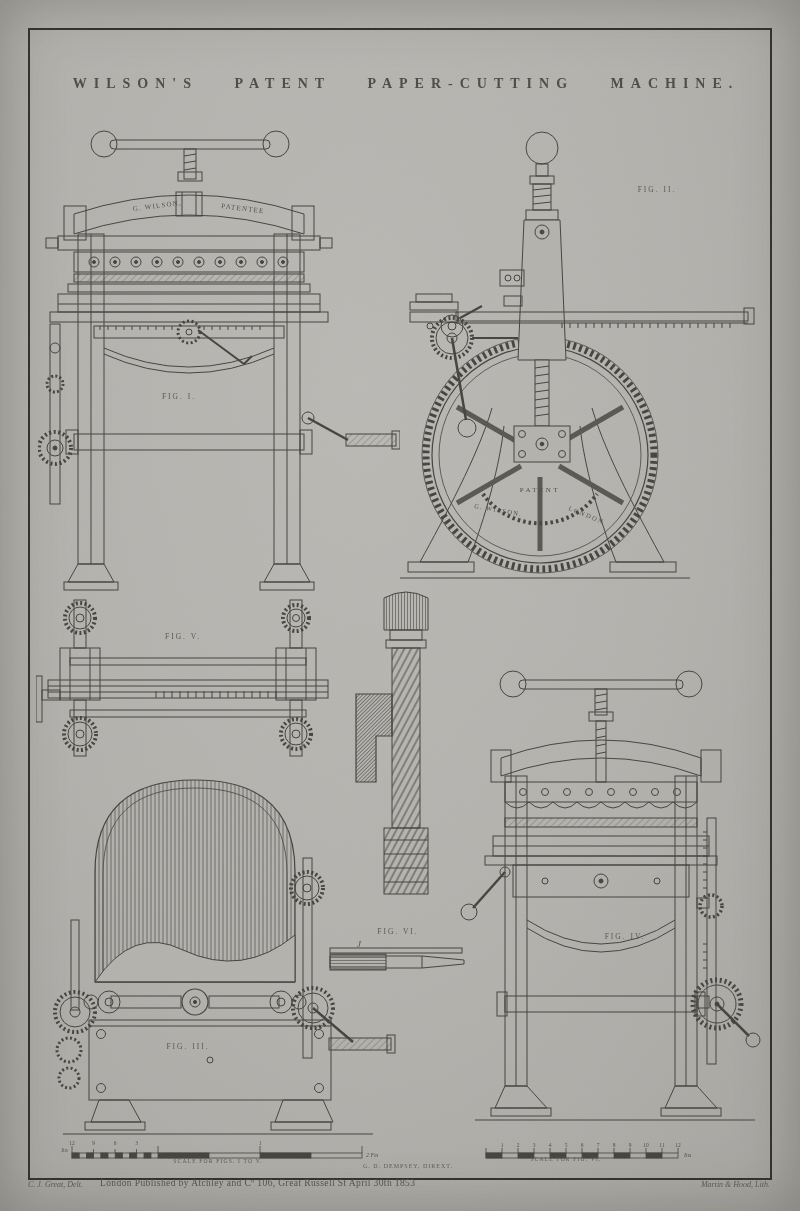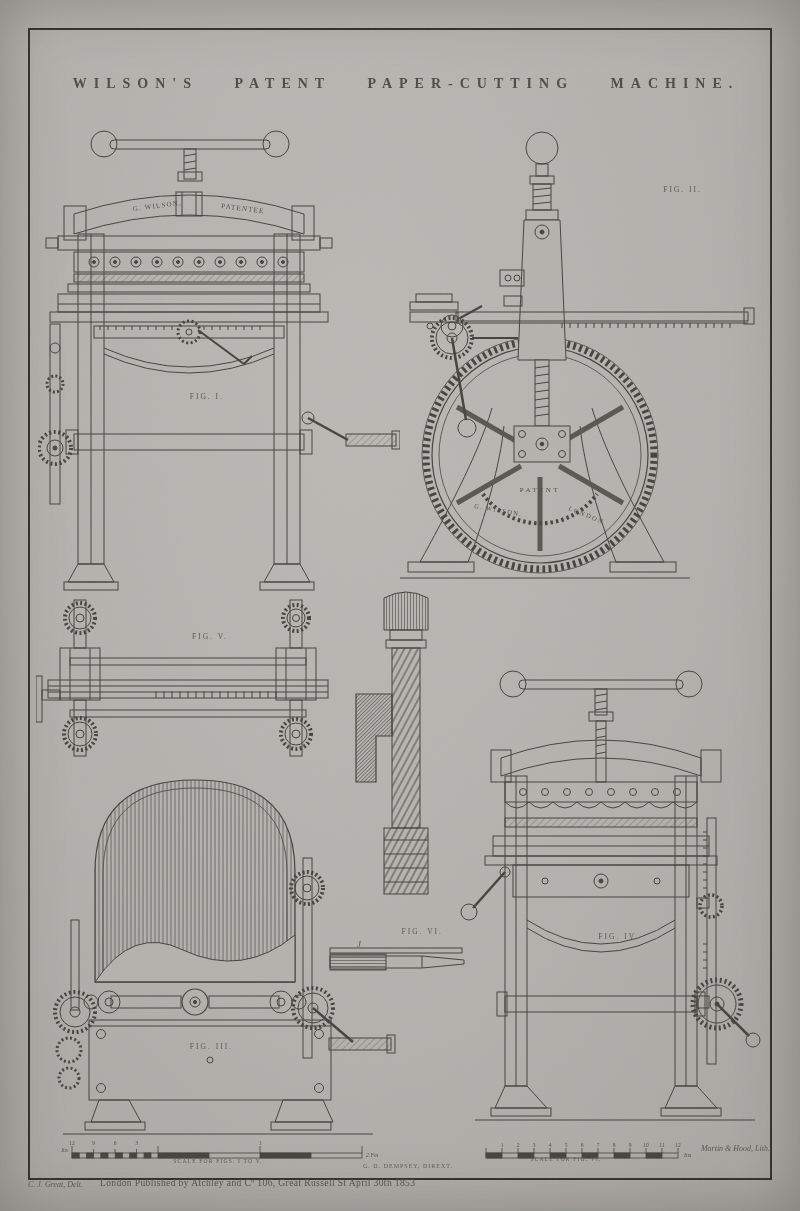--- a/index.html
+++ b/index.html
@@ -8,21 +8,21 @@
     background:radial-gradient(ellipse at 45% 32%, #bcbbb7 0%, #b4b3af 55%, #a7a6a2 100%);
     box-shadow:inset 0 0 60px rgba(55,54,48,.35);
     font-family:"Liberation Serif","DejaVu Serif",serif;color:#45433e;
   }
   .frame{position:absolute;left:28px;top:28px;width:740px;height:1148px;border:2px solid #2b2a25;}
   .abs{position:absolute;}
   .title{
     left:0;top:76px;width:800px;text-align:center;font-weight:bold;
     font-size:14px;letter-spacing:7px;word-spacing:26px;color:#4a4843;padding-left:6px;
   }
-  .figlabel{font-size:7.5px;letter-spacing:2px;color:#55534d;text-align:right;width:90px;}
+  .figlabel{font-size:7.5px;letter-spacing:2px;color:#55534d;text-align:center;width:90px;}
   .partletter{font-size:9px;font-style:italic;color:#4c4a45;}
   .caption{font-size:5.5px;letter-spacing:1.2px;color:#55534d;text-align:center;}
   .imprint-small{font-size:6px;letter-spacing:1px;color:#5a5852;text-align:center;}
   .imprint-pub{font-size:9.5px;color:#4e4c46;text-align:left;letter-spacing:.4px;}
   .sig{font-size:8px;font-style:italic;color:#55534d;}
   .grain{position:absolute;left:0;top:0;pointer-events:none;}
   svg{display:block;}
   svg text{font-family:"Liberation Serif","DejaVu Serif",serif;}
 </style>
 </head>
@@ -539,21 +539,21 @@
         <path d="M220,426 L210,448 L262,448 L242,426 Z"></path>
           <rect x="206" y="448" width="60" height="8"></rect>
         <line x1="20" y1="460" x2="300" y2="460"></line>
       </g>
     </g>
   </svg>
 
   <div class="abs figlabel" style="left:134px;top:392px">FIG. I.</div>
   <div class="abs figlabel" style="left:612px;top:185px">FIG. II.</div>
   <div class="abs figlabel" style="left:143px;top:1042px">FIG. III.</div>
-  <div class="abs figlabel" style="left:549px;top:932px">FIG. IV.</div>
+  <div class="abs figlabel" style="left:580px;top:932px">FIG. IV.</div>
   <div class="abs figlabel" style="left:138px;top:632px">FIG. V.</div>
   <div class="abs figlabel" style="left:353px;top:927px">FIG. VI.</div>
   <div class="abs partletter" style="left:357px;top:939px">J</div>
 
   <svg class="abs" style="left:58px;top:1140px" width="320" height="30" viewBox="0 0 320 30">
     <g stroke="#413f3b" fill="none" stroke-width="0.8">
       <rect x="14" y="13" width="290" height="5"></rect>
       <rect x="14" y="13" width="7.2" height="5" fill="#413f3b"></rect>
         <rect x="28.4" y="13" width="7.2" height="5" fill="#413f3b"></rect>
       <rect x="42.8" y="13" width="7.2" height="5" fill="#413f3b"></rect>
@@ -619,21 +619,21 @@
         <text x="202" y="7">12</text>
       </g>
       <text x="208" y="17" text-anchor="start" font-size="6" font-style="italic" fill="#4c4a45" stroke="none">Ins</text>
     </g>
   </svg>
   <div class="abs caption" style="left:476px;top:1156px;width:180px">SCALE FOR FIG. VI.</div>
 
   <div class="abs imprint-small" style="left:288px;top:1163px;width:240px">G. D. DEMPSEY, DIREXT.</div>
   <div class="abs imprint-pub" style="left:100px;top:1178px;width:600px">London Published by Atchley and Cº 106, Great Russell St April 30th 1853</div>
   <div class="abs sig" style="left:28px;top:1180px">C. J. Great, Delt.</div>
-  <div class="abs sig" style="right:30px;top:1144px">Martin &amp; Hood, Lith.</div>
+  <div class="abs sig" style="right:30px;top:1180px">Martin &amp; Hood, Lith.</div>
 
   <svg class="grain" width="800" height="1211">
     <filter id="grain">
       <feTurbulence type="fractalNoise" baseFrequency="0.9" numOctaves="2" stitchTiles="stitch"></feTurbulence>
       <feColorMatrix type="matrix" values="0 0 0 0 0.35  0 0 0 0 0.34  0 0 0 0 0.31  0 0 0 0.55 0"></feColorMatrix>
     </filter>
     <rect width="800" height="1211" filter="url(#grain)" opacity="0.28"></rect>
   </svg>
 </div>
 

